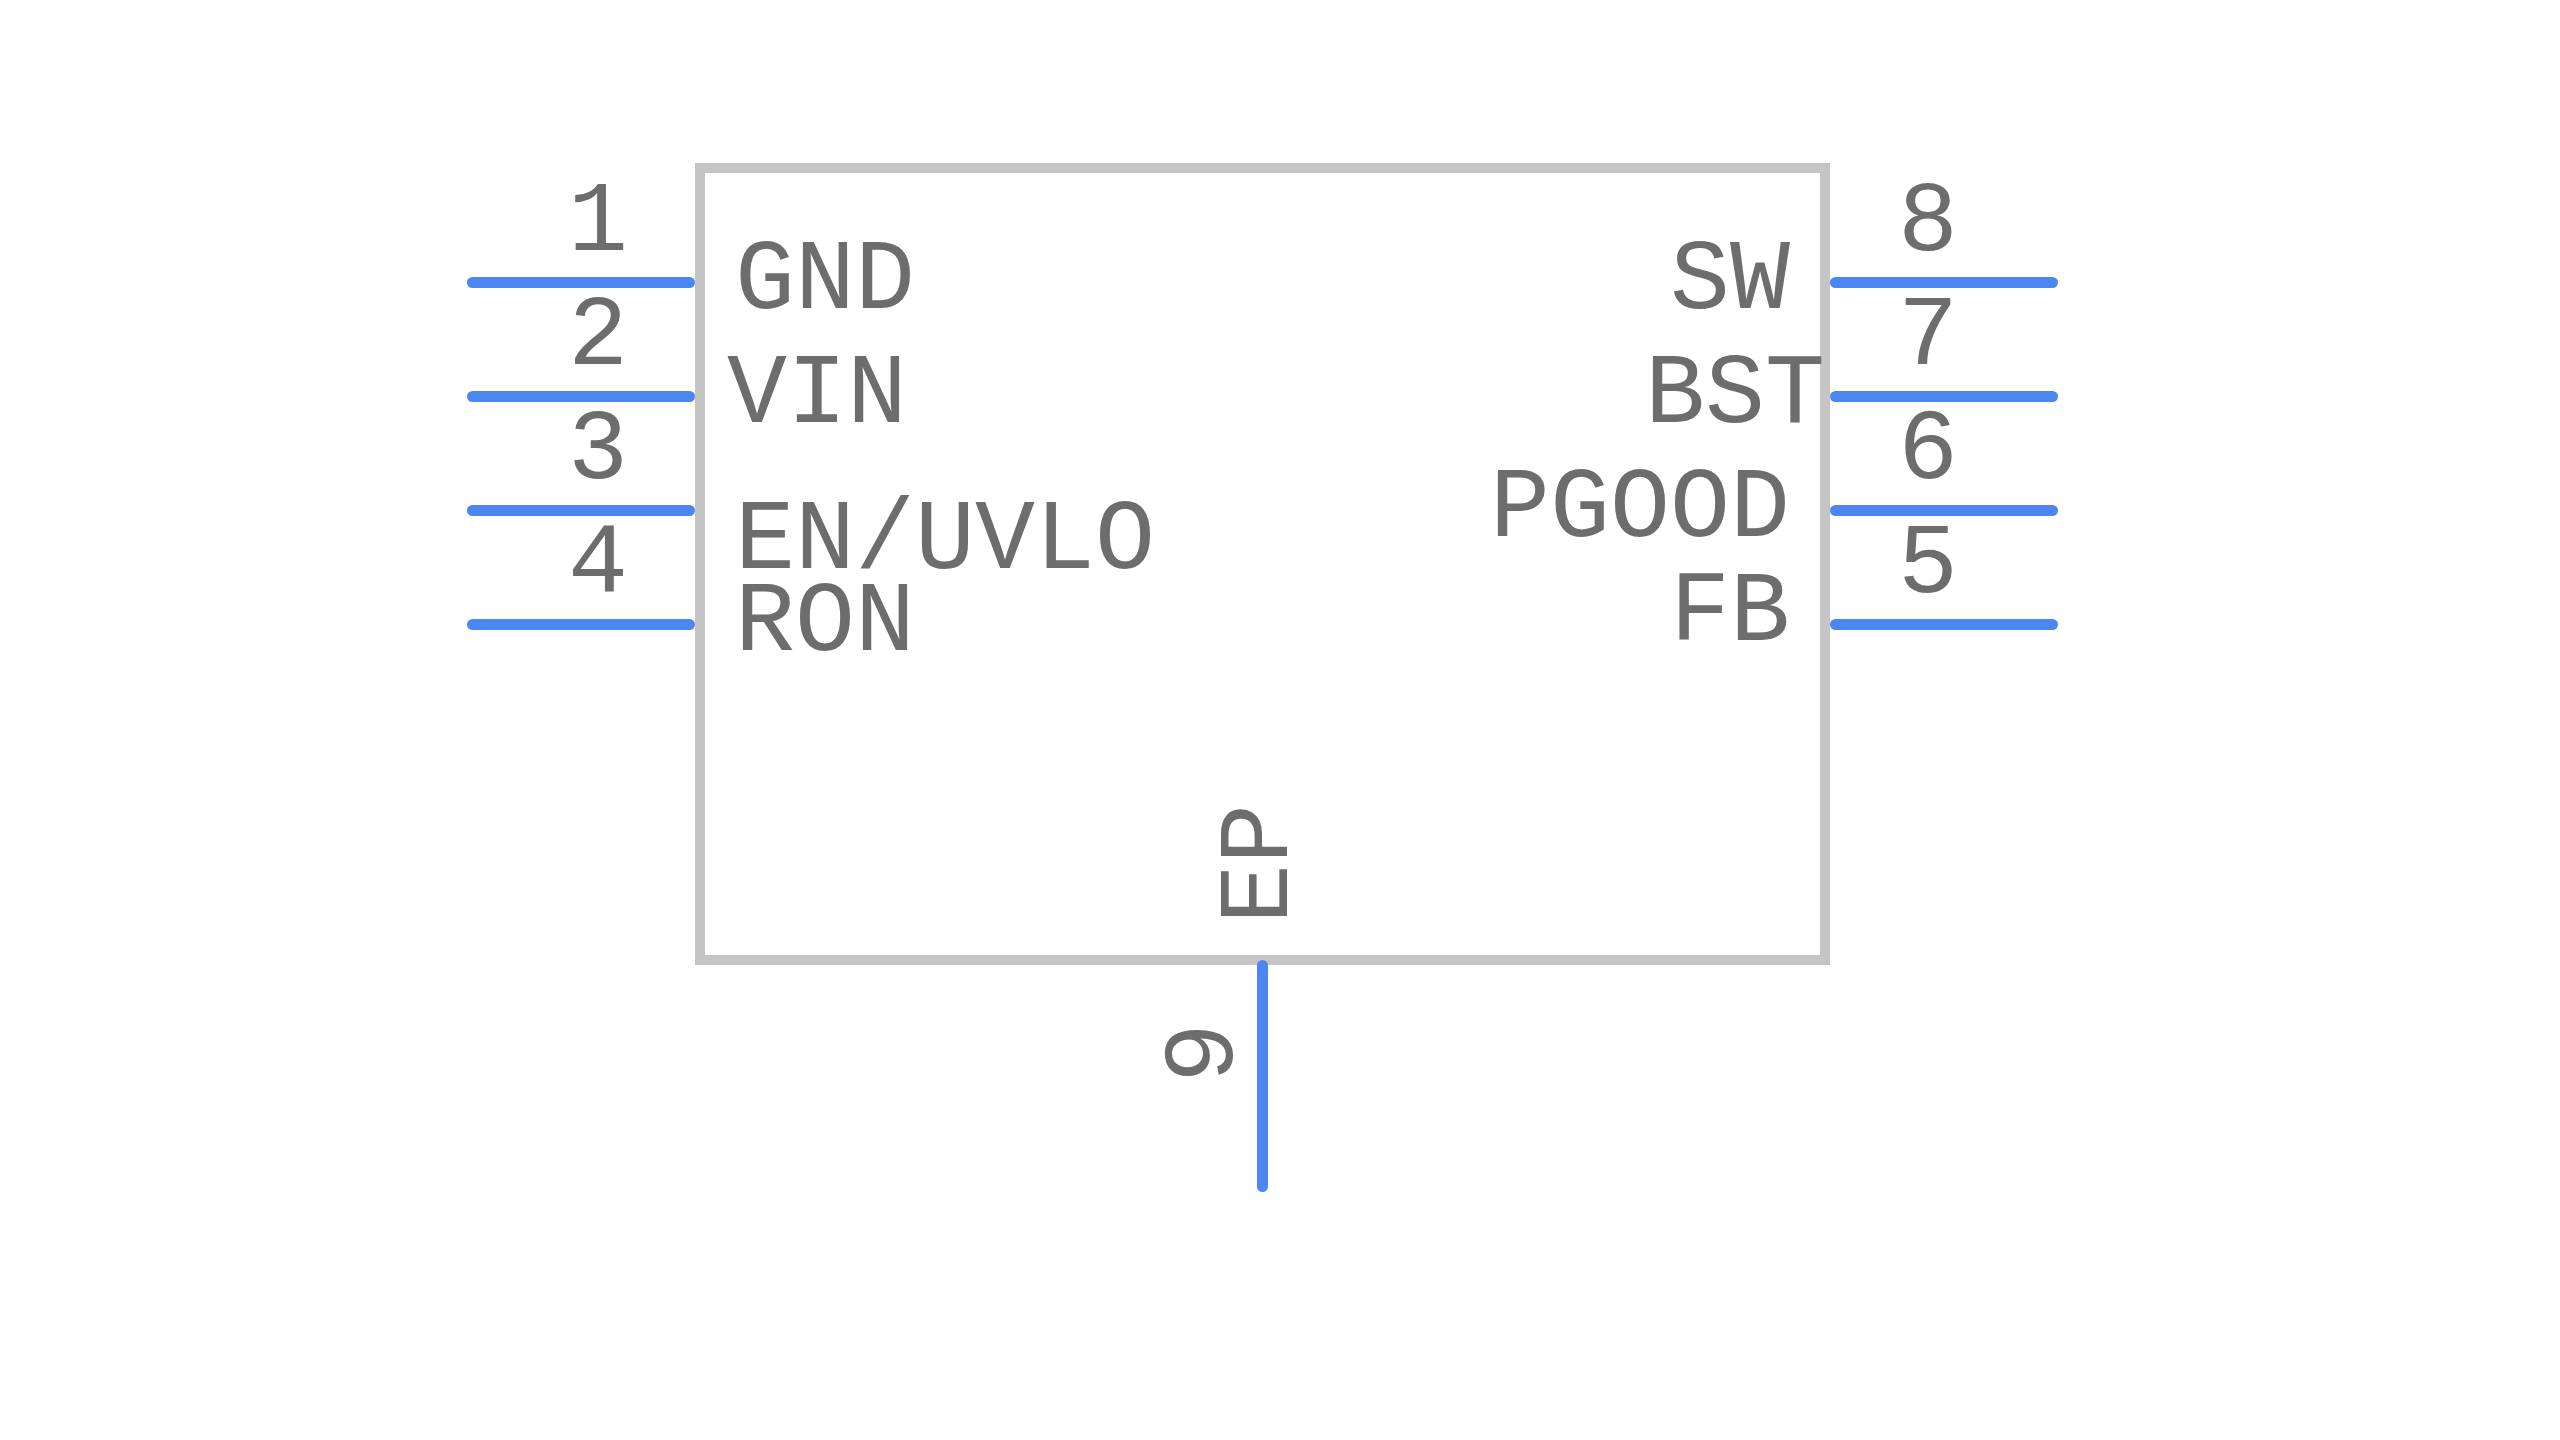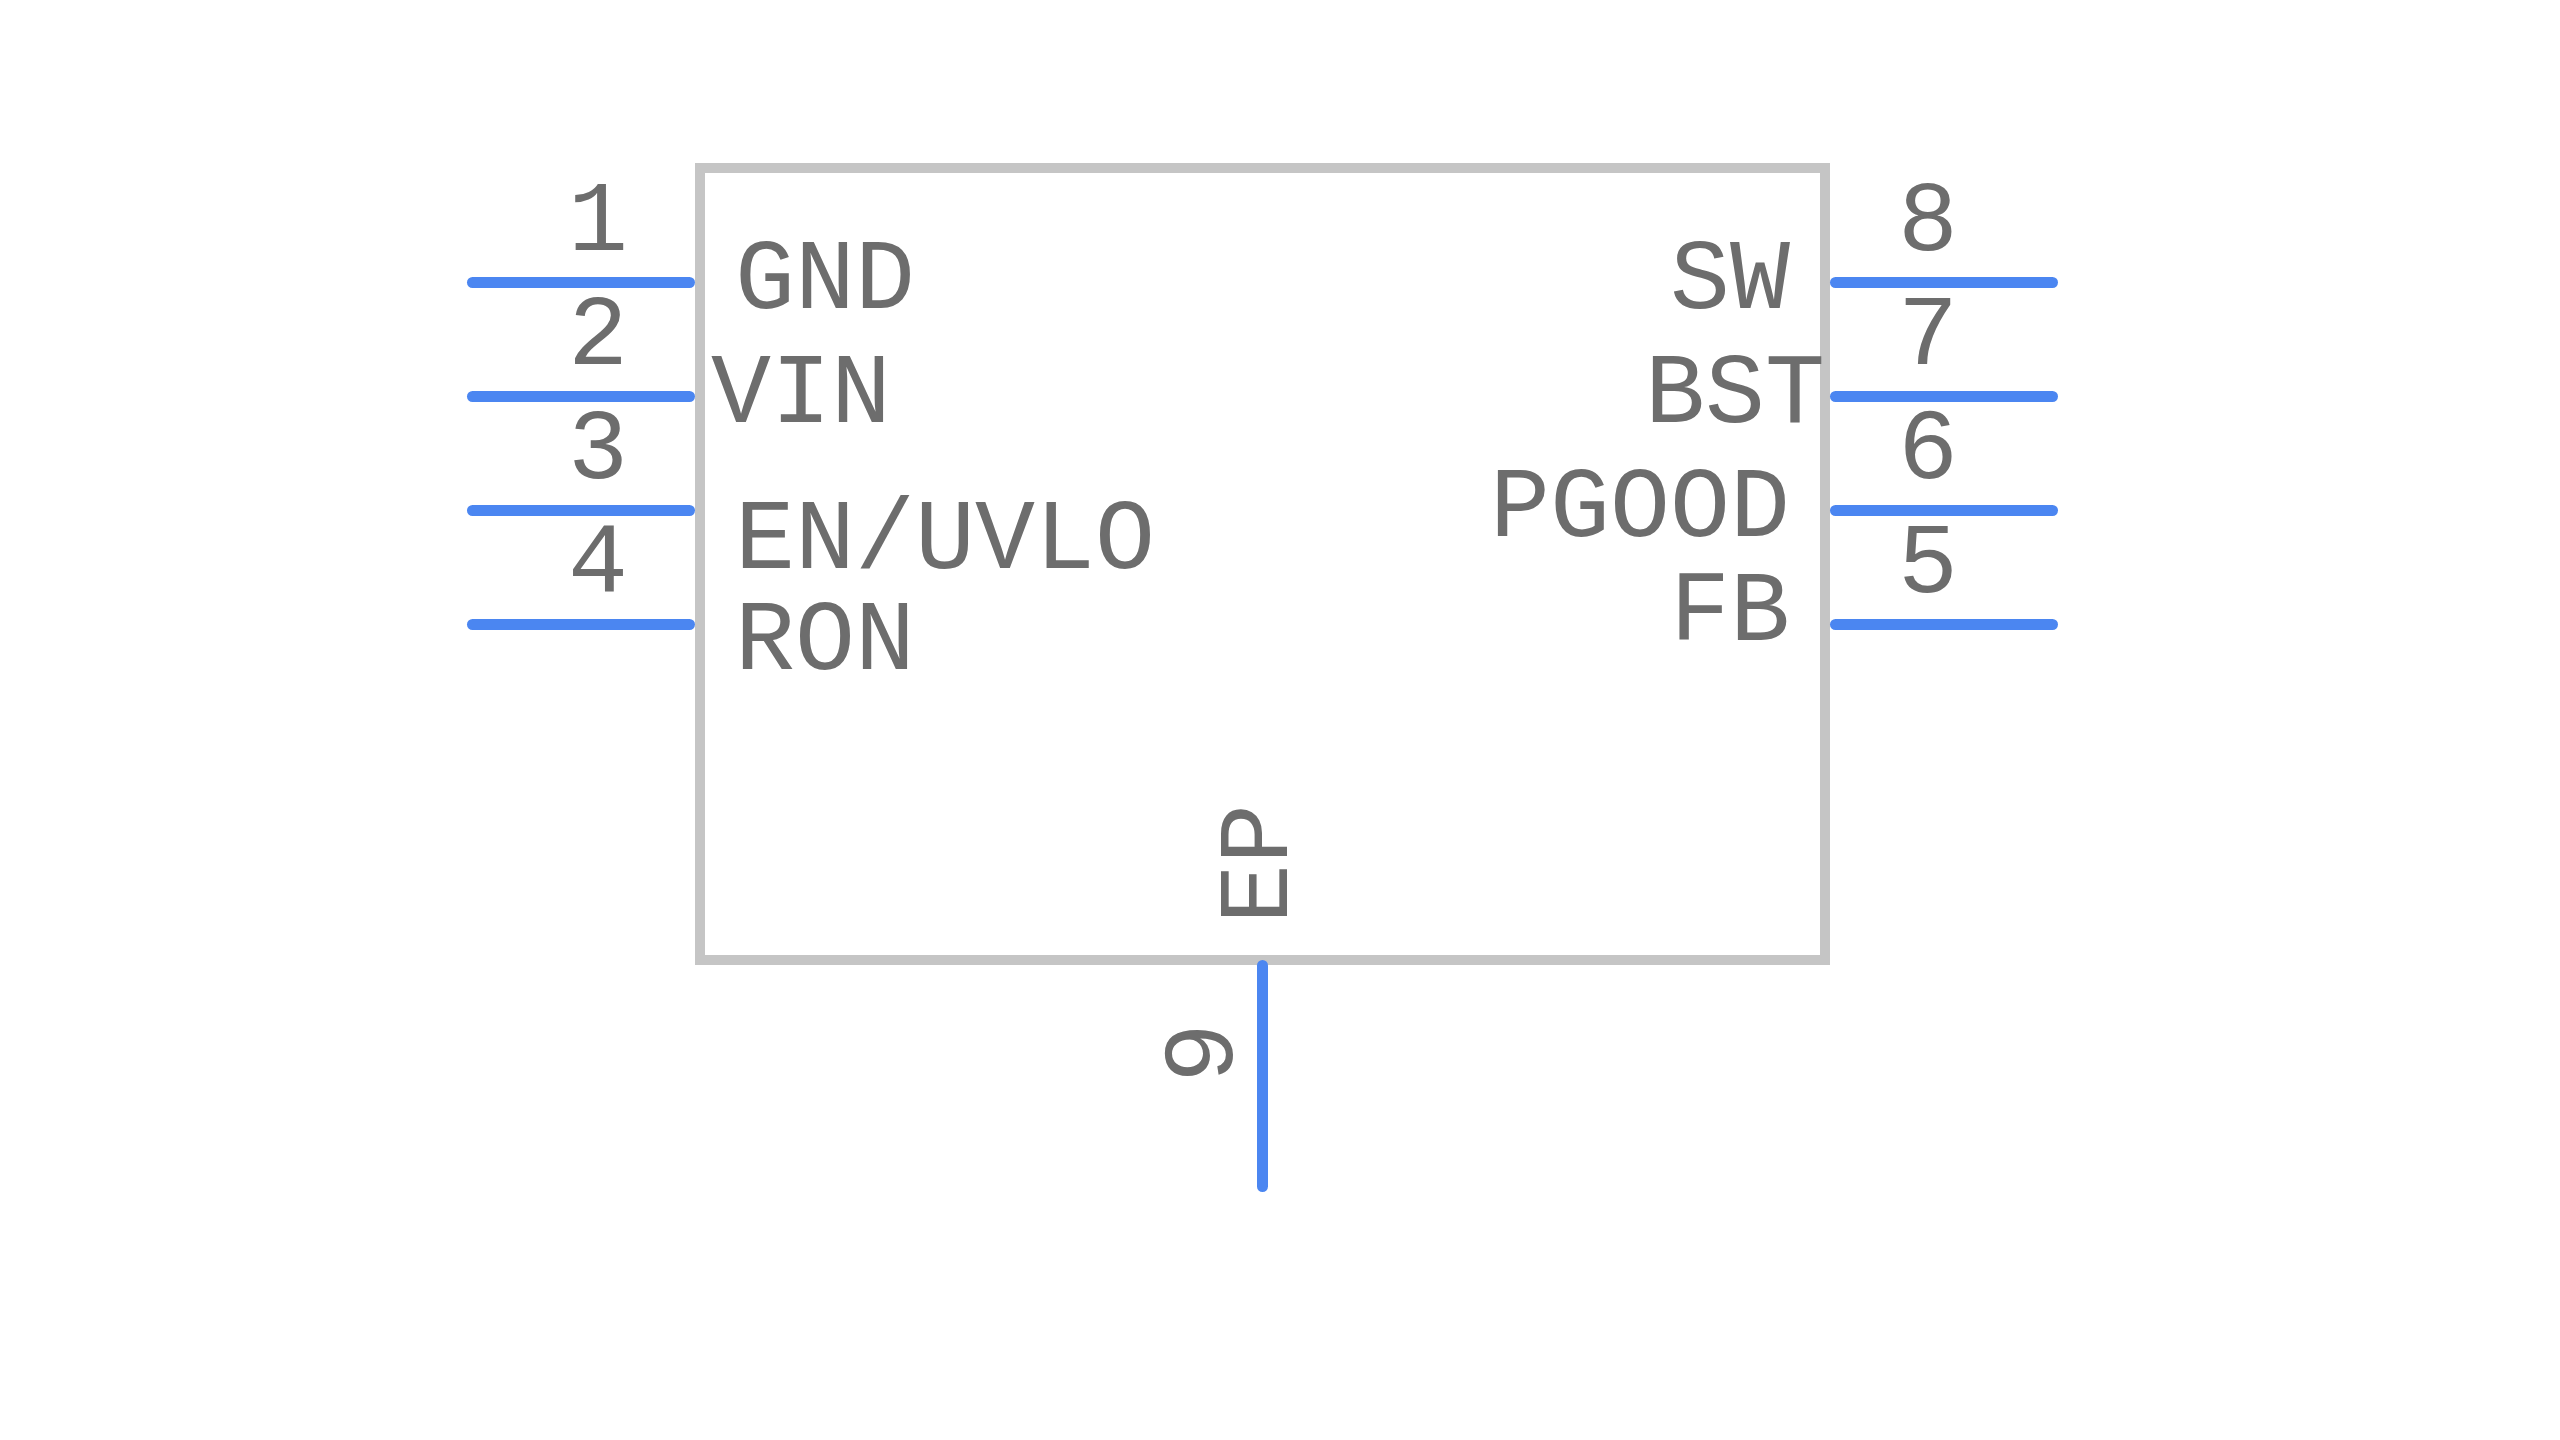--- a/index.html
+++ b/index.html
@@ -50,33 +50,33 @@
   <div id="pins">
   <div class="pin">
     <div class="pin-line" style="top: 277px; height: 11px; width: 228px; left: 467px;"></div>
     <div class="pin-number" style="top: 174px; left: 498px;">1</div>
     <div class="pin-label align-left" style="top: 232px; left: 735px;">GND</div>
   </div>
 
   <div class="pin">
     <div class="pin-line" style="top: 391px; height: 11px; width: 228px; left: 467px;"></div>
     <div class="pin-number" style="top: 288px; left: 498px;">2</div>
-    <div class="pin-label align-left" style="top: 346px; left: 711px;">VIN</div>
+    <div class="pin-label align-left" style="top: 346px; left: 727px;">VIN</div>
   </div>
 
   <div class="pin">
     <div class="pin-line" style="top: 505px; height: 11px; width: 228px; left: 467px;"></div>
     <div class="pin-number" style="top: 402px; left: 498px;">3</div>
     <div class="pin-label align-left" style="top: 460px; left: 735px; margin-top: 32px;">EN/UVLO</div>
   </div>
 
   <div class="pin">
     <div class="pin-line" style="top: 619px; height: 11px; width: 228px; left: 467px;"></div>
     <div class="pin-number" style="top: 516px; left: 498px;">4</div>
-    <div class="pin-label align-left" style="top: 574px; left: 735px; margin-top: 19px;">RON</div>
+    <div class="pin-label align-left" style="top: 574px; left: 735px;">RON</div>
   </div>
 
   <div class="pin">
     <div class="pin-line" style="top: 277px; height: 11px; width: 228px; left: 1830px;"></div>
     <div class="pin-number" style="top: 174px; left: 1828px;">8</div>
     <div class="pin-label align-right" style="top: 232px; right: 770px;">SW</div>
   </div>
 
   <div class="pin">
     <div class="pin-line" style="top: 391px; height: 11px; width: 228px; left: 1830px;"></div>

